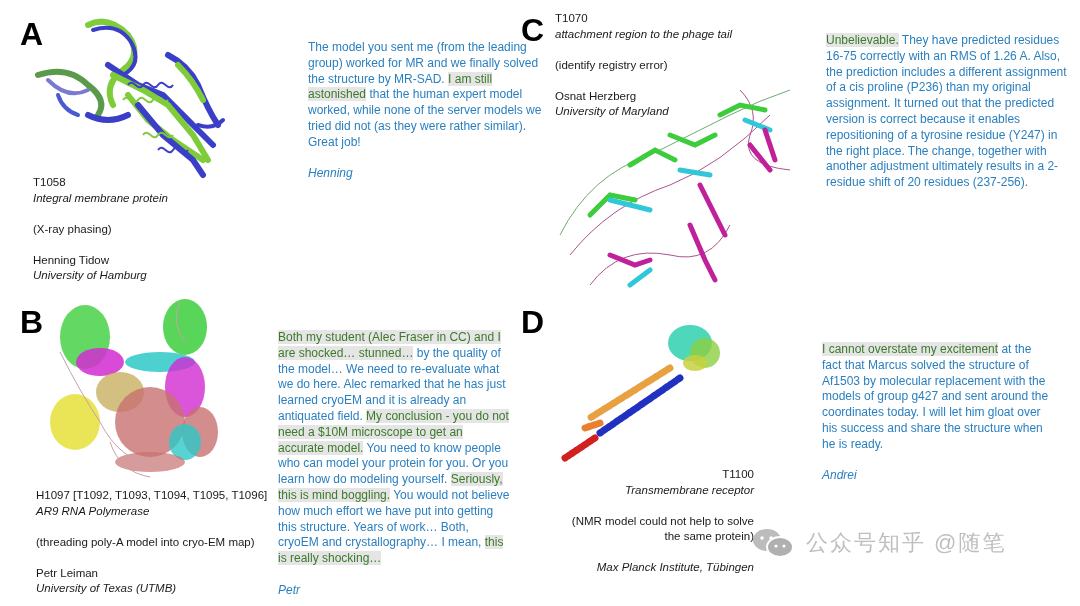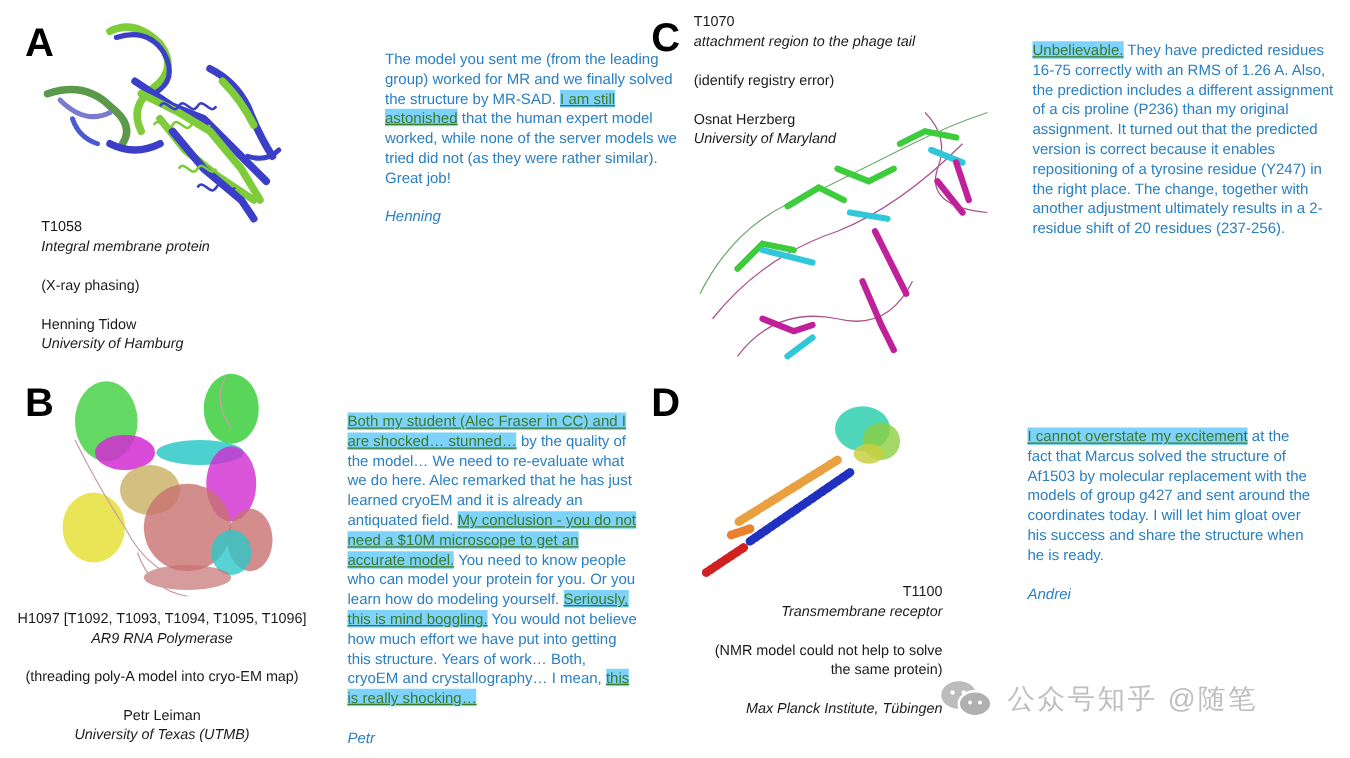--- a/index.html
+++ b/index.html
@@ -4,25 +4,25 @@
 <style>
   html, body { margin:0; padding:0; background:#ffffff; }
   body { width:1080px; height:606px; position:relative; overflow:hidden;
          font-family:"Liberation Sans", "DejaVu Sans", sans-serif; }
   .panel-letter { position:absolute; font-family:"Liberation Sans", sans-serif; font-weight:bold;
                   font-size:32px; color:#000; line-height:1; }
   .meta { position:absolute; font-size:11.5px; color:#1a1a1a; line-height:15.5px; }
   .meta .it { font-style:italic; }
   .meta .gap { height:15.5px; }
   .quote { position:absolute; font-size:12px; color:#2a7fbf; line-height:15.8px; }
-  .quote .hl { background:#7dd3fc; color:#3c7a2a;text-decoration:underline; }
+  .quote .hl { background:#e5e5e5; color:#3c7a2a; }
   .quote .sig { margin-top:15.8px; display:block;font-style:italic; }
   .right { text-align:right; }
   .protein { position:absolute; }
-  .watermark { position:absolute; left:750px; top:542px; display:flex; align-items:center;
+  .watermark { position:absolute; left:750px; top:526px; display:flex; align-items:center;
                color:#b8b8b8; font-size:22px; opacity:.9; letter-spacing:2px; }
   .wm-icon { width:46px; height:34px; position:relative; margin-right:10px; }
 </style>
 </head>
 <body>
 
 <div class="panel-letter" style="left:20px;top:18px;">A</div>
 
 <svg class="protein" style="left:28px;top:5px;" width="210" height="175">
   <g fill="none" stroke-width="6" stroke-linecap="round">
@@ -79,21 +79,21 @@
   <ellipse cx="150" cy="140" rx="18" ry="25" fill="#c87070" opacity=".8"></ellipse>
   <ellipse cx="135" cy="150" rx="16" ry="18" fill="#2ec8c8" opacity=".8"></ellipse>
   <ellipse cx="100" cy="170" rx="35" ry="10" fill="#c87070" opacity=".7"></ellipse>
   <g fill="none" stroke="#c8a0a8" stroke-width="1">
     <path d="M10 60 q20 40 40 70 q20 40 60 45"></path>
     <path d="M60 150 q10 30 40 35"></path>
     <path d="M130 10 q-10 20 5 40"></path>
   </g>
 </svg>
 
-<div class="meta" style="left:14px;top:488px;text-align:center;">
+<div class="meta" style="left:36px;top:488px;">
   <div>H1097 [T1092, T1093, T1094, T1095, T1096]</div>
   <div class="it">AR9 RNA Polymerase</div>
   <div class="gap"></div>
   <div>(threading poly-A model into cryo-EM map)</div>
   <div class="gap"></div>
   <div>Petr Leiman</div>
   <div class="it">University of Texas (UTMB)</div>
 </div>
 
 <div class="quote" style="left:278px;top:330px;width:232px;">

